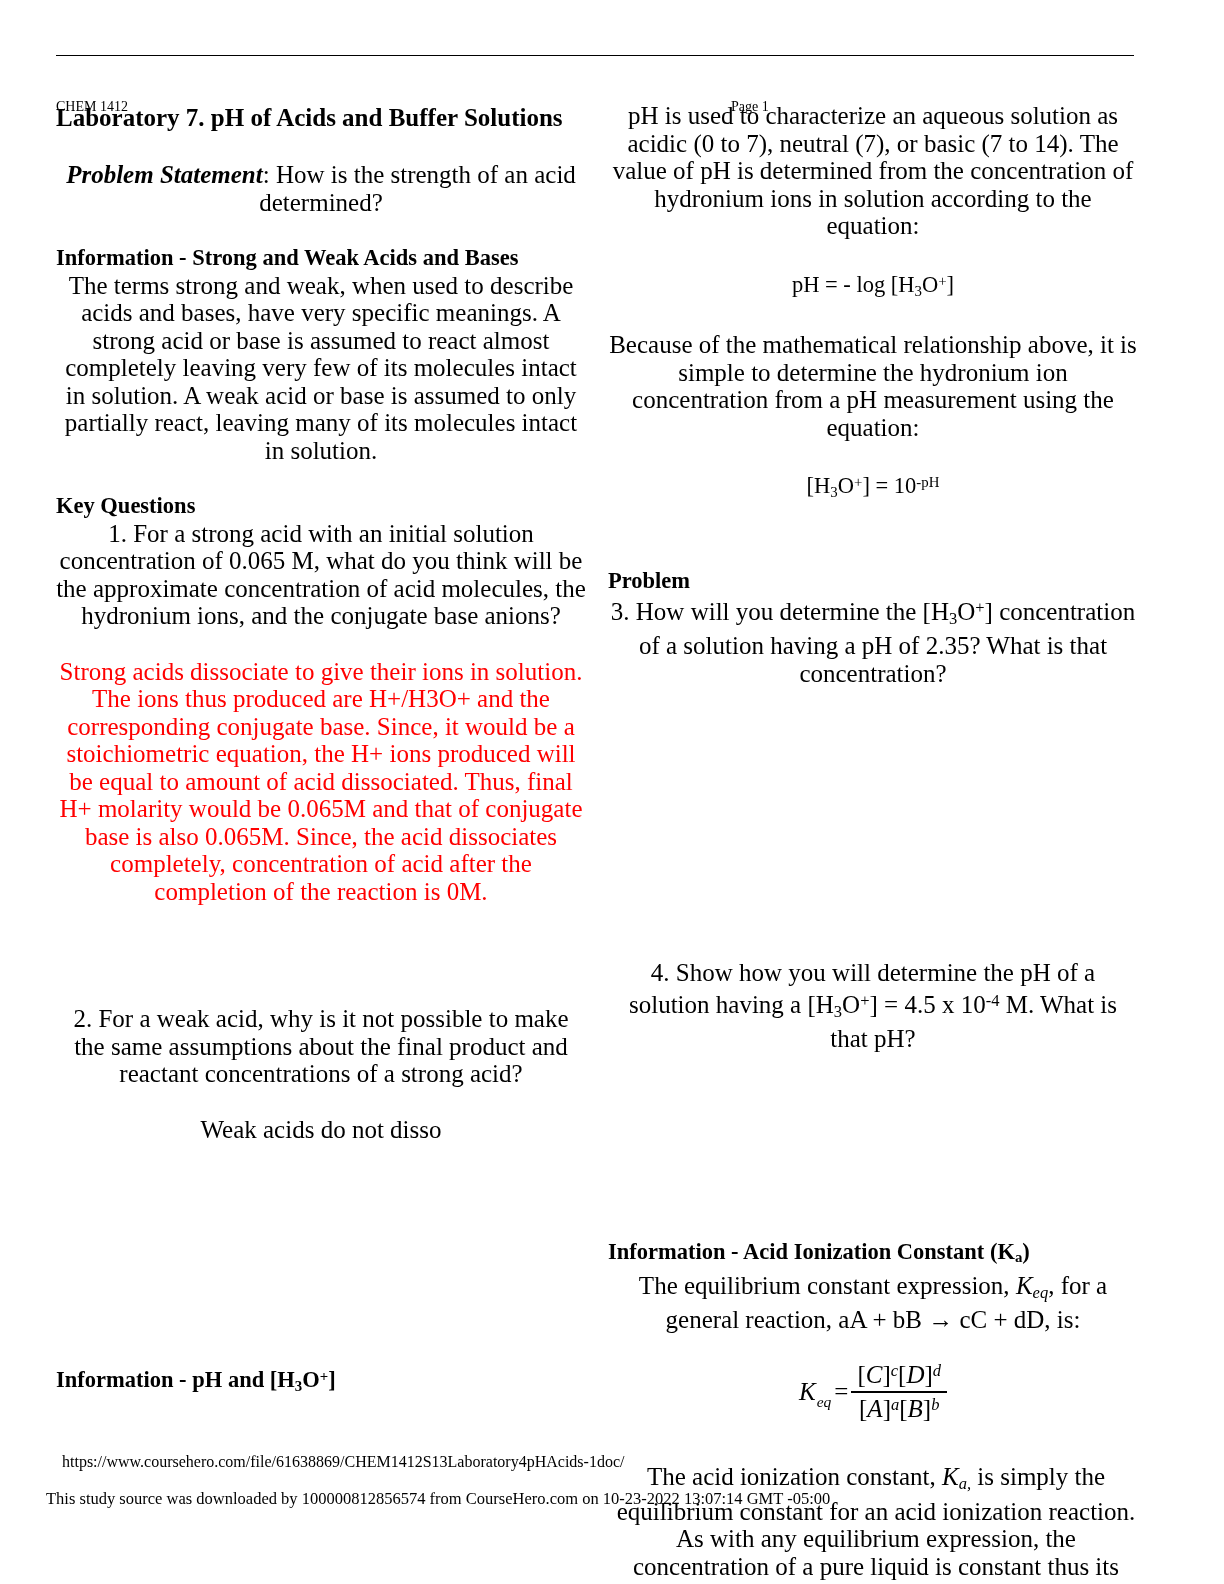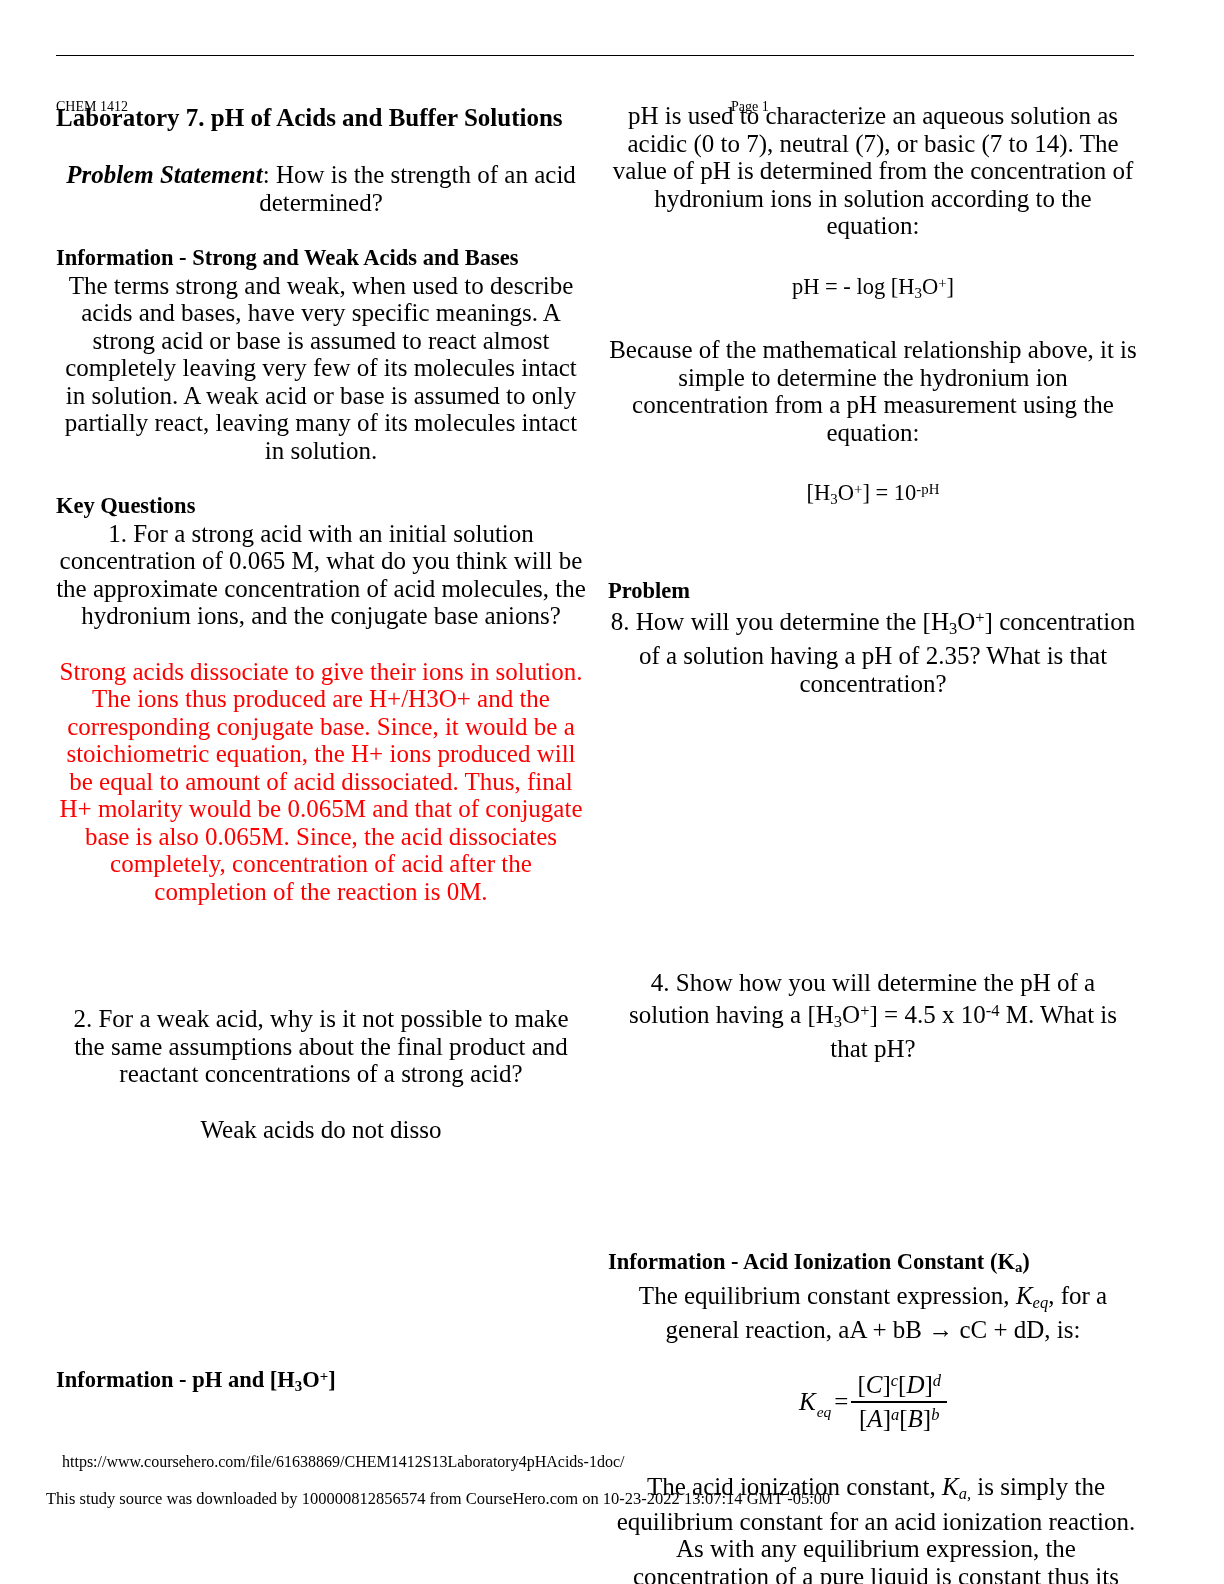--- a/index.html
+++ b/index.html
@@ -76,21 +76,21 @@
   }
   .lead-bold-italic {
     font-weight: bold;
     font-style: italic;
   }
   .red {
     color: #ff0000;
   }
   .eq {
     font-size: 22.5px;
-    line-height: 31px;
+    line-height: 26px;
     text-align: center;
   }
   .gap-m  { height: 28px; }
   .gap-l  { height: 40px; }
 
   sub { font-size: 0.66em; vertical-align: -0.22em; }
   sup { font-size: 0.66em; vertical-align: 0.42em; }
   .italic { font-style: italic; }
 
   
@@ -217,21 +217,21 @@
       <div class="body-text">Because of the mathematical relationship above, it is simple to determine the hydronium ion concentration from a pH measurement using the equation:</div>
 
       <div class="gap-m"></div>
 
       <div class="eq"><span>[H</span><sub>3</sub><span>O</span><sup>+</sup><span>] = 10</span><sup>-pH</sup></div>
 
       <div style="height:62px"></div>
 
       <div class="heading">Problem</div>
 
-      <div class="body-text"><span>8.  How will you determine the [H</span><sub>3</sub><span>O</span><sup>+</sup><span>] concentration of a solution having a pH of 2.35?  What is that concentration?</span></div>
+      <div class="body-text"><span>3.  How will you determine the [H</span><sub>3</sub><span>O</span><sup>+</sup><span>] concentration of a solution having a pH of 2.35?  What is that concentration?</span></div>
 
       <div style="height:272px"></div>
 
       <div class="body-text"><span>4.  Show how you will determine the pH of a solution having a [H</span><sub>3</sub><span>O</span><sup>+</sup><span>] = 4.5 x 10</span><sup>-4</sup><span> M.  What is that pH?</span></div>
 
       <div style="height:186px"></div>
 
       <div class="heading"><span>Information - Acid Ionization Constant (K</span><sub>a</sub><span>)</span></div>
 
       <div class="body-text"><span>The equilibrium constant expression, </span><span class="italic">K</span><sub class="italic">eq</sub><span>, for a general reaction,  aA + bB → cC + dD, is:</span></div>

